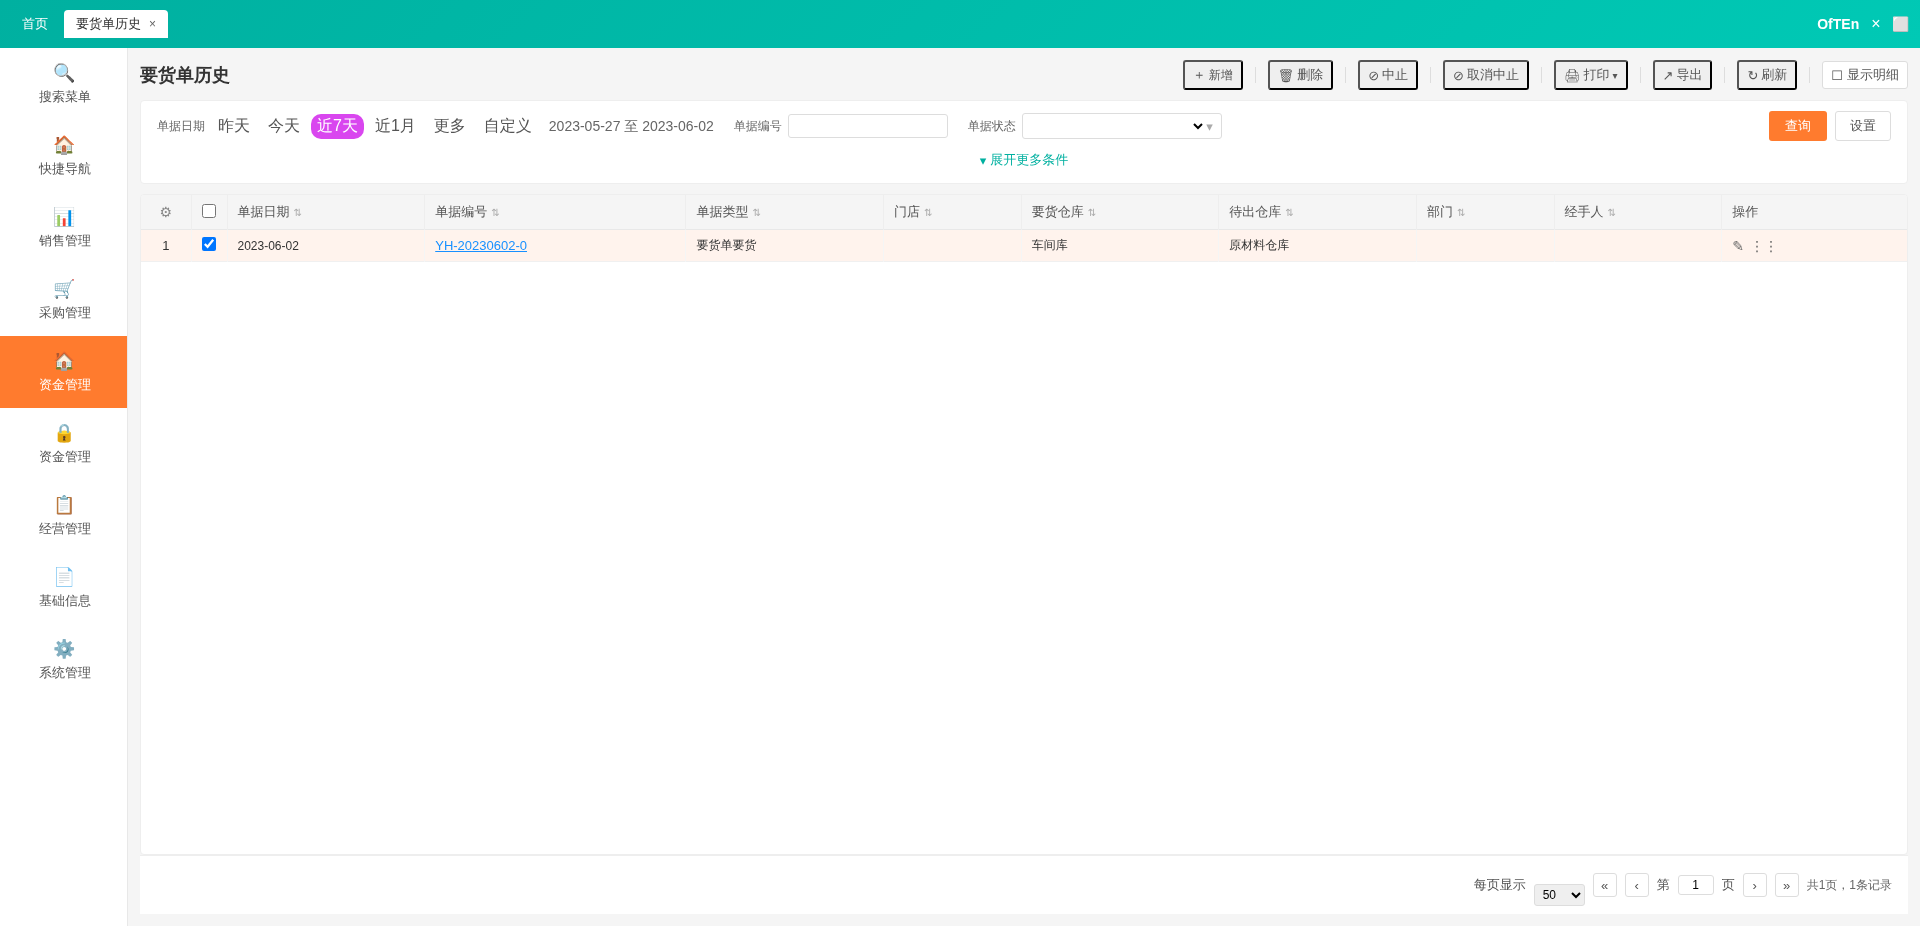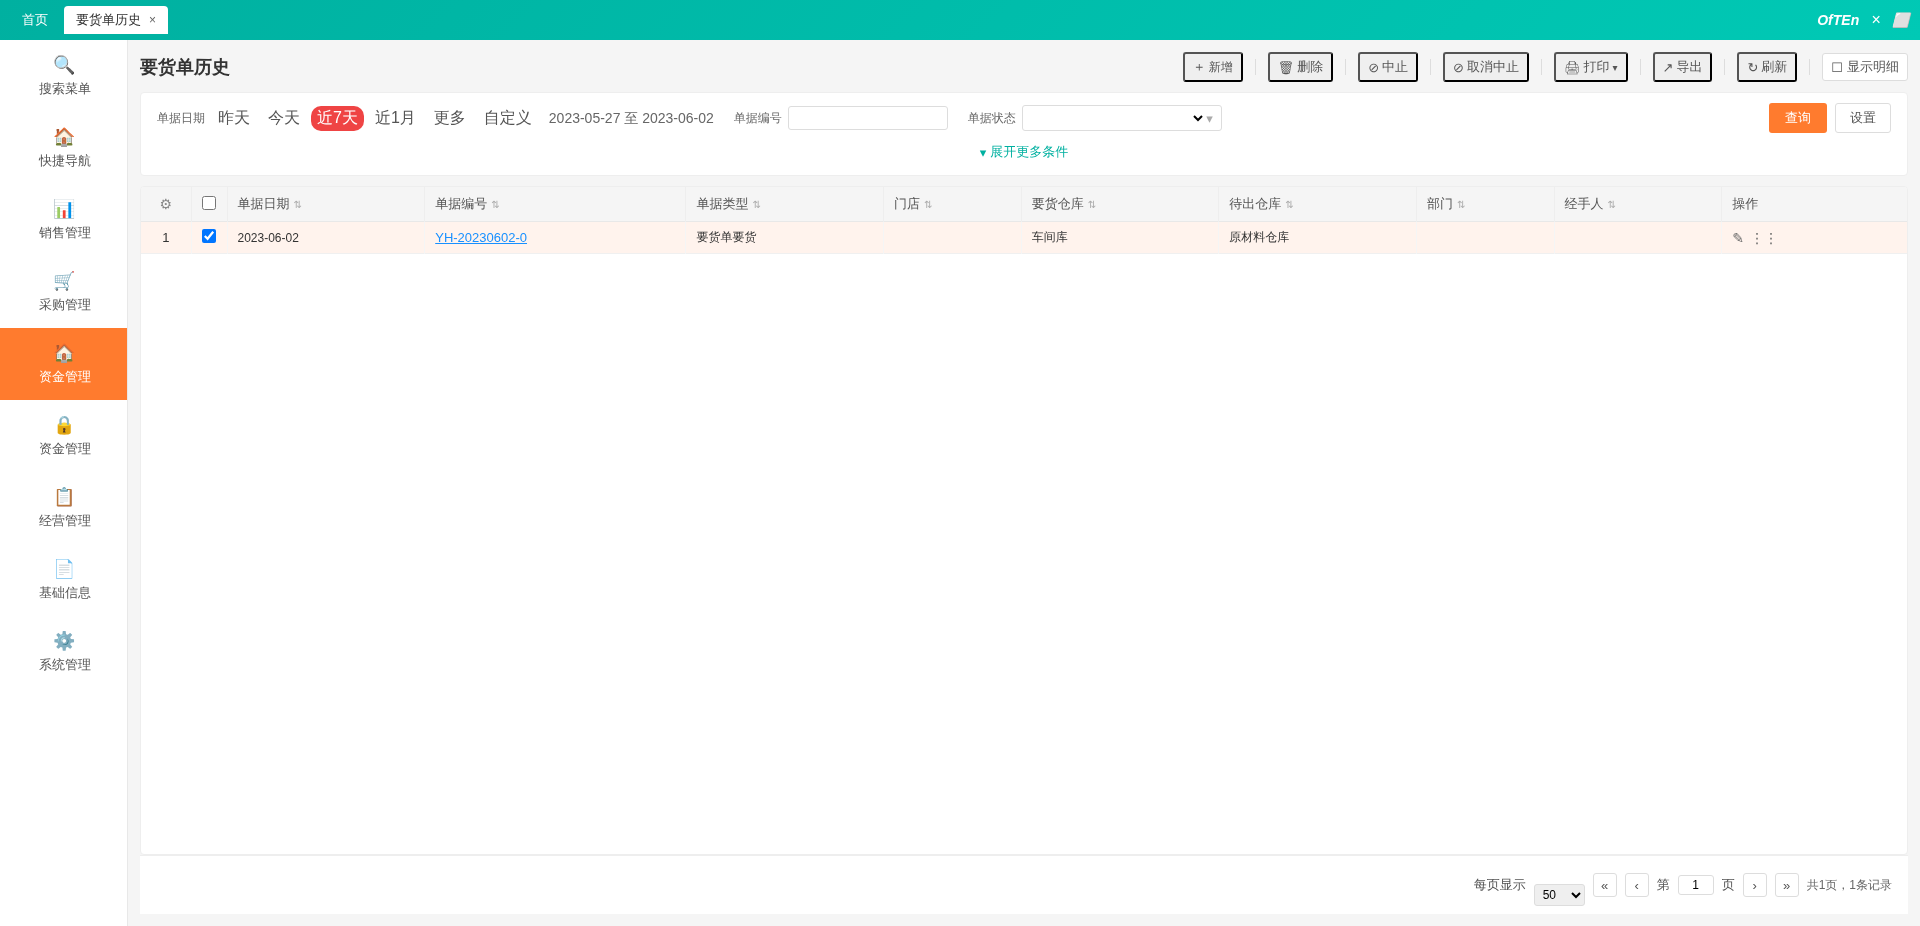--- a/index.html
+++ b/index.html
@@ -1,34 +1,34 @@
 <!DOCTYPE html>
 <html><head>
   <meta charset="utf-8">
   <style>
     * { box-sizing: border-box; margin: 0; padding: 0; font-family: 'Microsoft YaHei', Arial, sans-serif; font-size: 13px; }
     body { display: flex; flex-direction: column; height: 926px; overflow: hidden; background: #f5f5f5; }
 
     
     .top-bar {
-      display: flex; align-items: center; height: 40px;
+      display: flex; align-items: center; height: 48px;
       background: linear-gradient(135deg, #00b0a0 0%, #00c9b5 100%);
       padding: 0 10px; flex-shrink: 0; gap: 4px;
     }
     .top-tab {
       display: flex; align-items: center; height: 28px; padding: 0 12px;
       border-radius: 4px 4px 0 0; cursor: pointer; color: #fff; font-size: 13px;
       background: transparent;
     }
     .top-tab.active { background: #fff; color: #333; border-radius: 4px 4px 0 0; }
     .top-tab .close-icon { margin-left: 8px; font-size: 12px; color: #666; cursor: pointer; }
     .top-bar-right {
       margin-left: auto; display: flex; align-items: center; gap: 12px; color: #fff; font-size: 13px;
     }
-    .top-bar-right span { cursor: pointer; font-style: italic; }
+    .top-bar-right span { cursor: pointer; }
 
     
     .main-layout { display: flex; flex: 1; overflow: hidden; }
 
     
     .sidebar {
       width: 128px; background: #fff; border-right: 1px solid #e8e8e8;
       display: flex; flex-direction: column; flex-shrink: 0;
     }
     .sidebar-item {
@@ -73,21 +73,21 @@
     }
     .filter-row { display: flex; align-items: center; gap: 20px; flex-wrap: wrap; }
     .filter-group { display: flex; align-items: center; gap: 6px; }
     .filter-label { color: #666; font-size: 12px; white-space: nowrap; }
     .date-range-text { color: #666; font-size: 14px; margin-top: 2px; }
     .filter-date-btns { display: flex; align-items: center; gap: 4px; }
     .date-btn {
       padding: 2px 6px; border-radius: 3px; cursor: pointer; font-size: 16px; color: #555;
       border: 1px solid transparent;
     }
-    .date-btn.active { background: #ef4444; color: #fff; border-radius: 10px; border: none; }
+    .date-btn.active { background: #d946ef; color: #fff; border-radius: 10px; border: none; }
     .filter-input {
       border: 1px solid #ddd; border-radius: 3px; padding: 4px 8px; font-size: 12px;
       width: 160px; outline: none; color: #333;
     }
     .filter-select-wrapper {
       display: flex; align-items: center; border: 1px solid #ddd; border-radius: 3px;
       padding: 4px 8px; font-size: 12px; background: #fff; min-width: 120px;
     }
     .filter-select-wrapper select { border: none; outline: none; background: transparent; font-size: 12px; }
     .expand-more {

